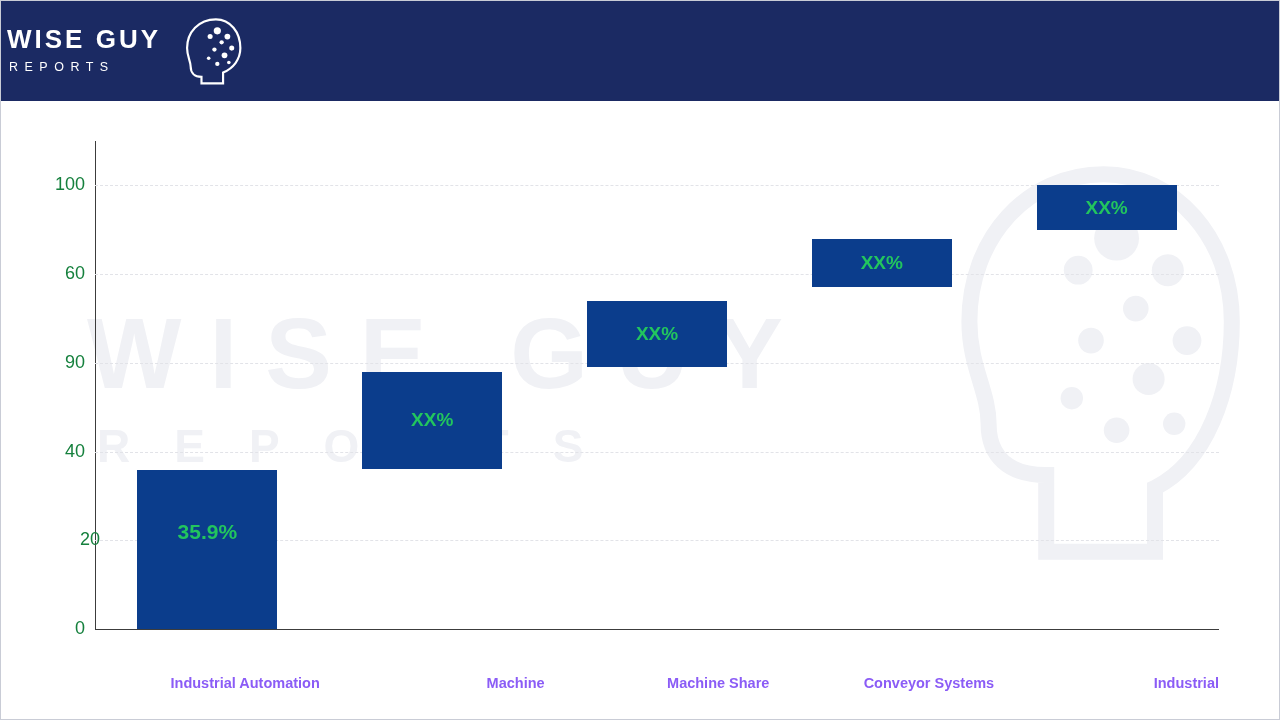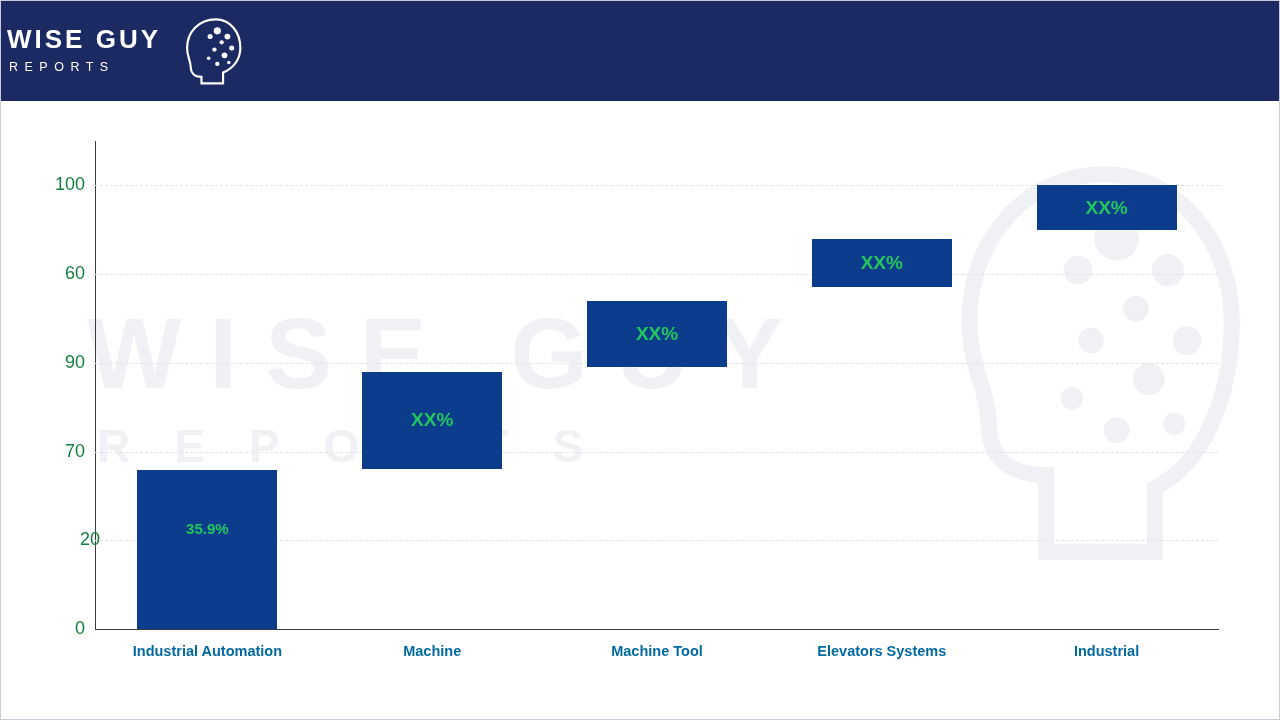--- a/index.html
+++ b/index.html
@@ -163,25 +163,26 @@
     align-items: center;
     justify-content: center;
   }
   .bar-label {
     color: #22c55e;
     font-size: 19px;
     font-weight: bold;
   }
   .cat-label {
     position: absolute;
-    text-align: center;
+    text-align: right;
     font-size: 14.5px;
     font-weight: bold;
-    color: #0369a1;
+    color: #8b5cf6;
     line-height: 20px;
+    margin-top: 32px;
   }
 </style>
 </head>
 <body>
 
 <div class="page">
 
   <div class="header">
     <div class="brand">
       <div class="brand-text">
@@ -231,44 +232,44 @@
     <div id="gridlines">
         <div class="gridline" style="left: 94px; top: 439.273px;"></div>
         <div class="gridline" style="left: 94px; top: 350.545px;"></div>
         <div class="gridline" style="left: 94px; top: 261.818px;"></div>
         <div class="gridline" style="left: 94px; top: 173.091px;"></div>
         <div class="gridline" style="left: 94px; top: 84.3636px;"></div>
       </div>
     <div id="yticks">
         <div class="tick-label" style="top: 528px; left: 24px; right: auto;">0</div>
         <div class="tick-label" style="top: 439.273px; left: 39px; right: auto;">20</div>
-        <div class="tick-label" style="top: 350.545px; left: 24px; right: auto;">70</div>
+        <div class="tick-label" style="top: 350.545px; left: 24px; right: auto;">40</div>
         <div class="tick-label" style="top: 261.818px; left: 24px; right: auto;">90</div>
         <div class="tick-label" style="top: 173.091px; left: 24px; right: auto;">60</div>
         <div class="tick-label" style="top: 84.3636px; left: 24px; right: auto;">100</div>
       </div>
     <div id="bars">
         <div class="bar" style="left: 136.4px; top: 368.735px; width: 140px; height: 159.265px; background: rgb(11, 61, 140);">
-          <span class="bar-label" style="position: absolute; top: 50px; font-size: 15px;">35.9%</span>
+          <span class="bar-label" style="position: absolute; top: 50px; font-size: 21px;">35.9%</span>
         </div>
         <div class="bar" style="left: 361.2px; top: 270.691px; width: 140px; height: 97.6px; background: rgb(11, 61, 140);">
           <span class="bar-label">XX%</span>
         </div>
         <div class="bar" style="left: 586px; top: 199.709px; width: 140px; height: 66.5455px; background: rgb(11, 61, 140);">
           <span class="bar-label">XX%</span>
         </div>
         <div class="bar" style="left: 810.8px; top: 137.6px; width: 140px; height: 48.8px; background: rgb(11, 61, 140);">
           <span class="bar-label">XX%</span>
         </div>
         <div class="bar" style="left: 1035.6px; top: 84.3636px; width: 140px; height: 44.3636px; background: rgb(11, 61, 140);">
           <span class="bar-label">XX%</span>
         </div>
       </div>
     <div id="cats">
         <div class="cat-label" style="left: 94px; width: 224.8px; top: 540px;">Industrial Automation</div>
         <div class="cat-label" style="left: 318.8px; width: 224.8px; top: 540px;">Machine</div>
-        <div class="cat-label" style="left: 543.6px; width: 224.8px; top: 540px;">Machine Tool</div>
-        <div class="cat-label" style="left: 768.4px; width: 224.8px; top: 540px;">Elevators Systems</div>
+        <div class="cat-label" style="left: 543.6px; width: 224.8px; top: 540px;">Machine Share</div>
+        <div class="cat-label" style="left: 768.4px; width: 224.8px; top: 540px;">Conveyor Systems</div>
         <div class="cat-label" style="left: 993.2px; width: 224.8px; top: 540px;">Industrial</div>
       </div>
 
   </div>
 </div>
 
 </body></html>

